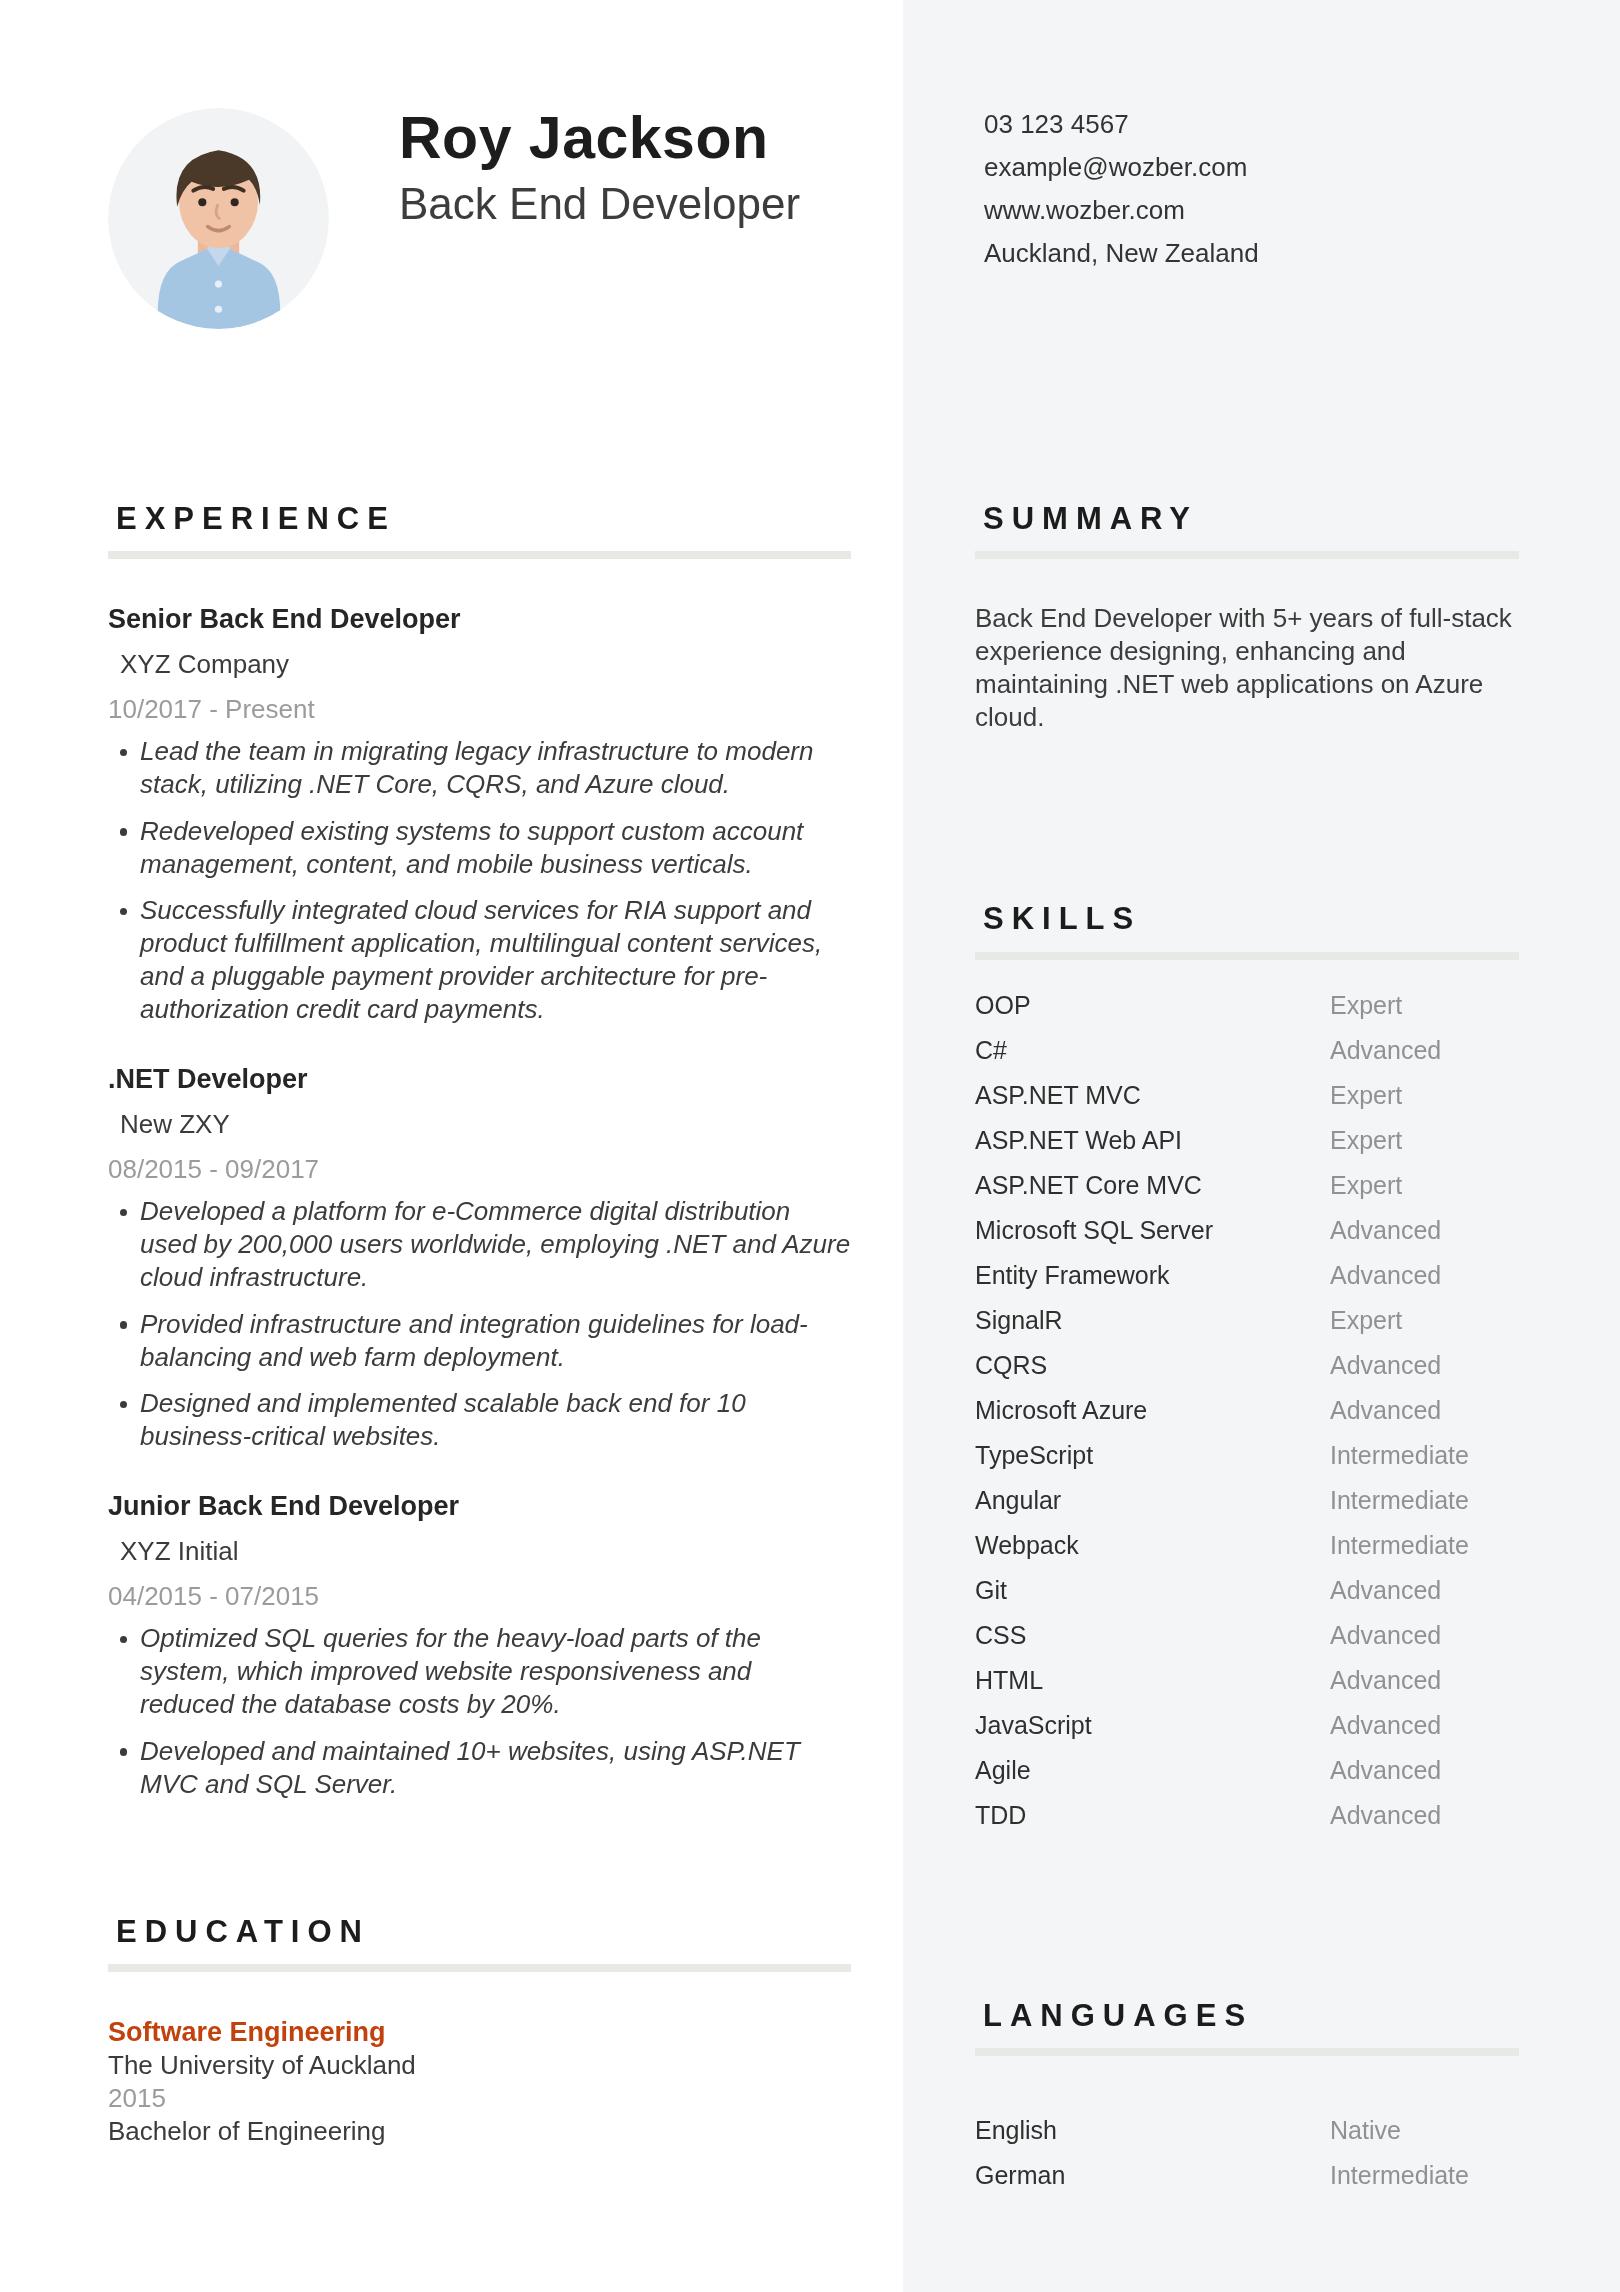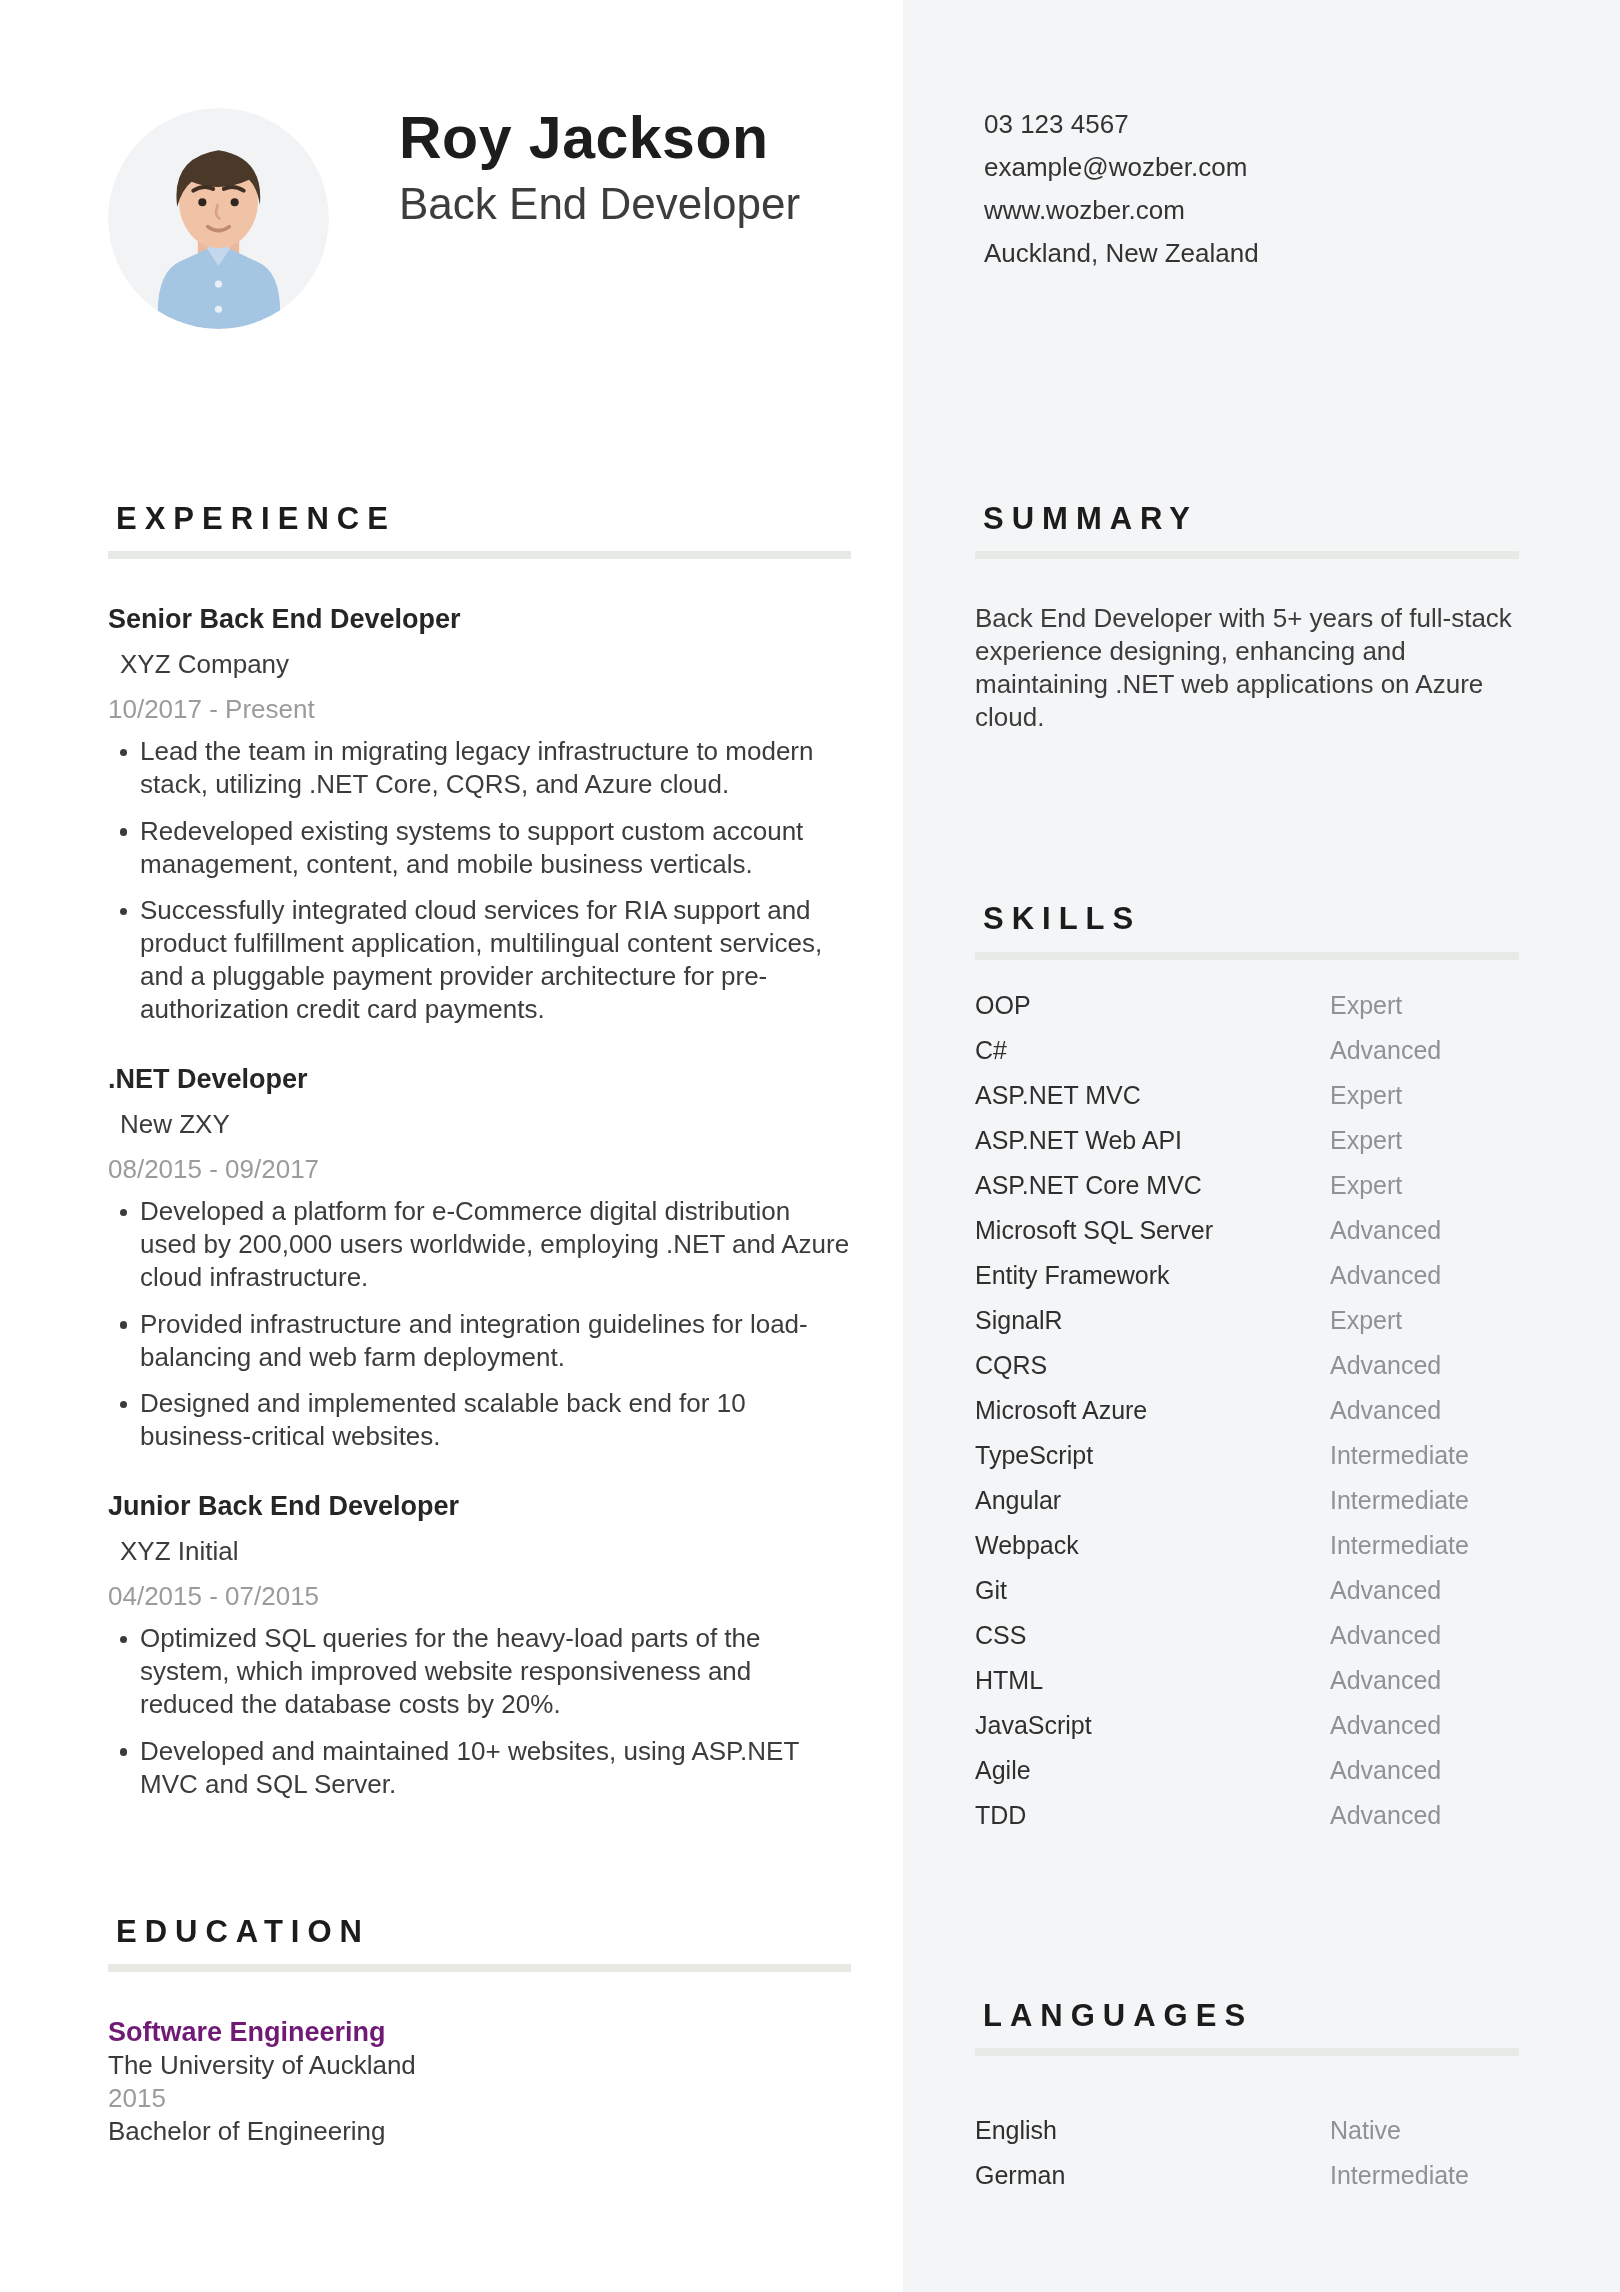--- a/index.html
+++ b/index.html
@@ -46,30 +46,31 @@
   
   .job{margin-top:36px}
   .job.first{margin-top:43px}
   .job-title{margin:0;font-size:27px;line-height:34px;font-weight:700;color:#262626}
   .job-company{margin:12px;font-size:26px;line-height:33px;color:#3b3b3b}
   .job-dates{margin:0;font-size:26px;line-height:33px;color:var(--muted)}
   ul.bullets{list-style:none;margin:9px 0 0;padding:0}
   ul.bullets li{
     position:relative;padding-left:32px;font-size:26px;line-height:33px;color:var(--body);
     margin-bottom:13.5px;
+    font-style:italic;
   }
   ul.bullets li:last-child{margin-bottom:0}
   ul.bullets li::before{
     content:"";position:absolute;left:11.7px;top:13.5px;width:7.2px;height:7.2px;border-radius:50%;
     background:#3b3b3b;
   }
   
   .education-section{margin-top:113px}
   .edu-item{margin-top:43px}
-  .edu-title{margin:0;font-size:27px;line-height:34px;font-weight:700;color:#701a75}
+  .edu-title{margin:0;font-size:27px;line-height:34px;font-weight:700;color:#c2410c}
   .edu-school{margin:0;font-size:26px;line-height:33px;color:#3b3b3b}
   .edu-year{margin:0;font-size:26px;line-height:33px;color:var(--muted)}
   .edu-degree{margin:0;font-size:26px;line-height:33px;color:#3b3b3b}
   
   .summary-text{margin:43px 0 0;font-size:26px;line-height:33px;color:var(--body)}
   
   .skills-section{margin-top:167px}
   .languages-section{margin-top:160px}
   .rows{margin-top:23px}
   .rows.lang{margin-top:52px}

